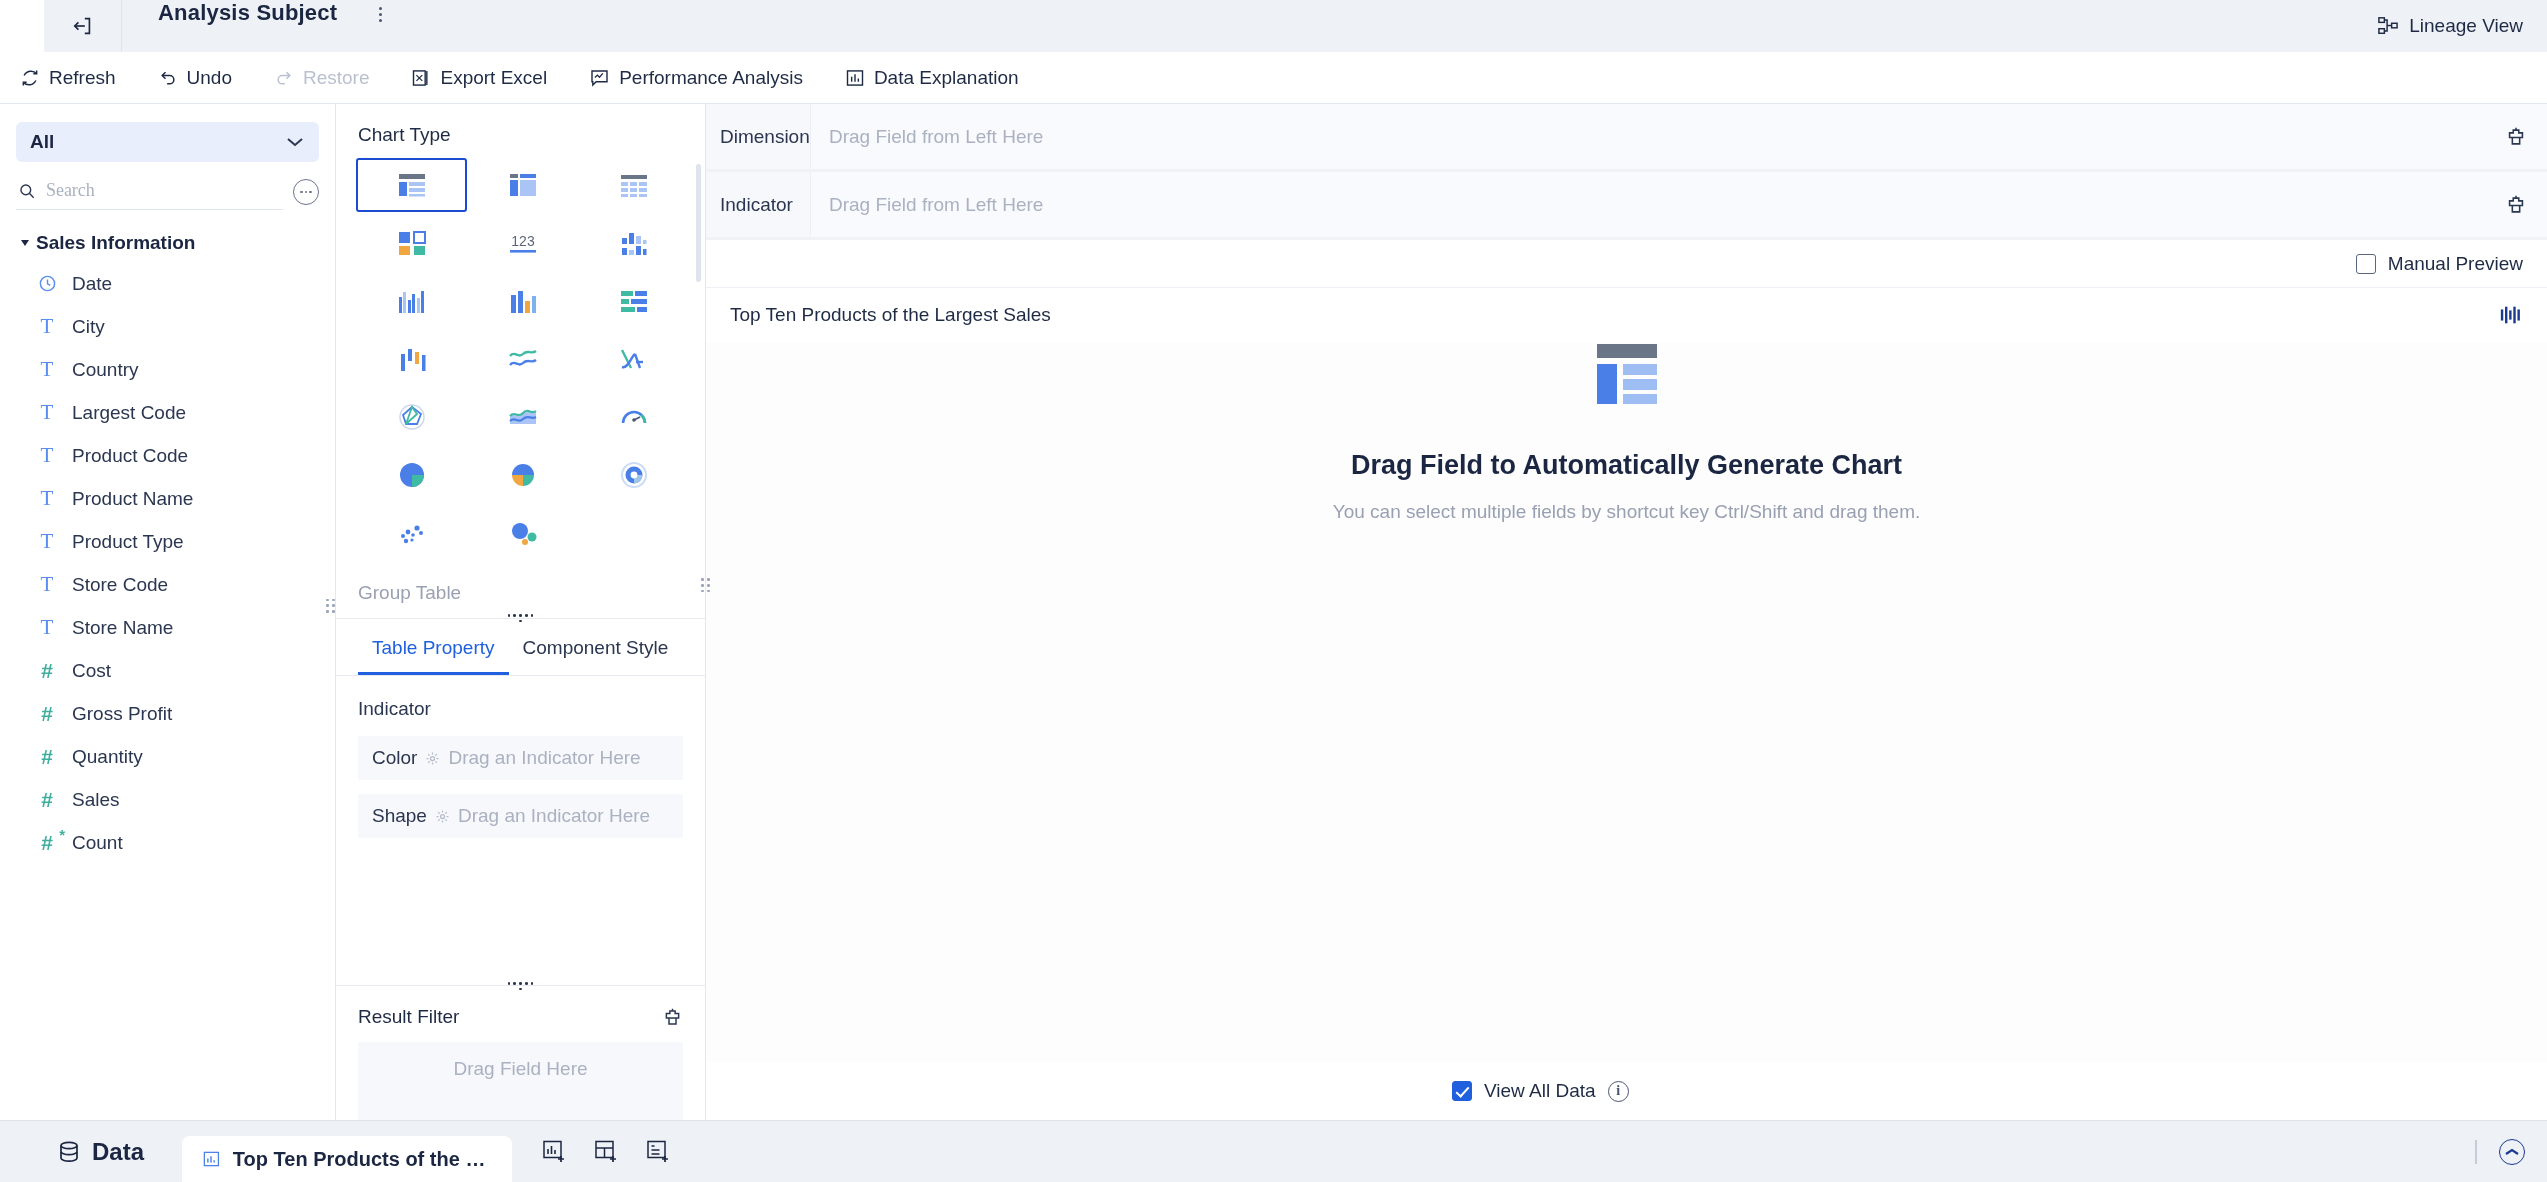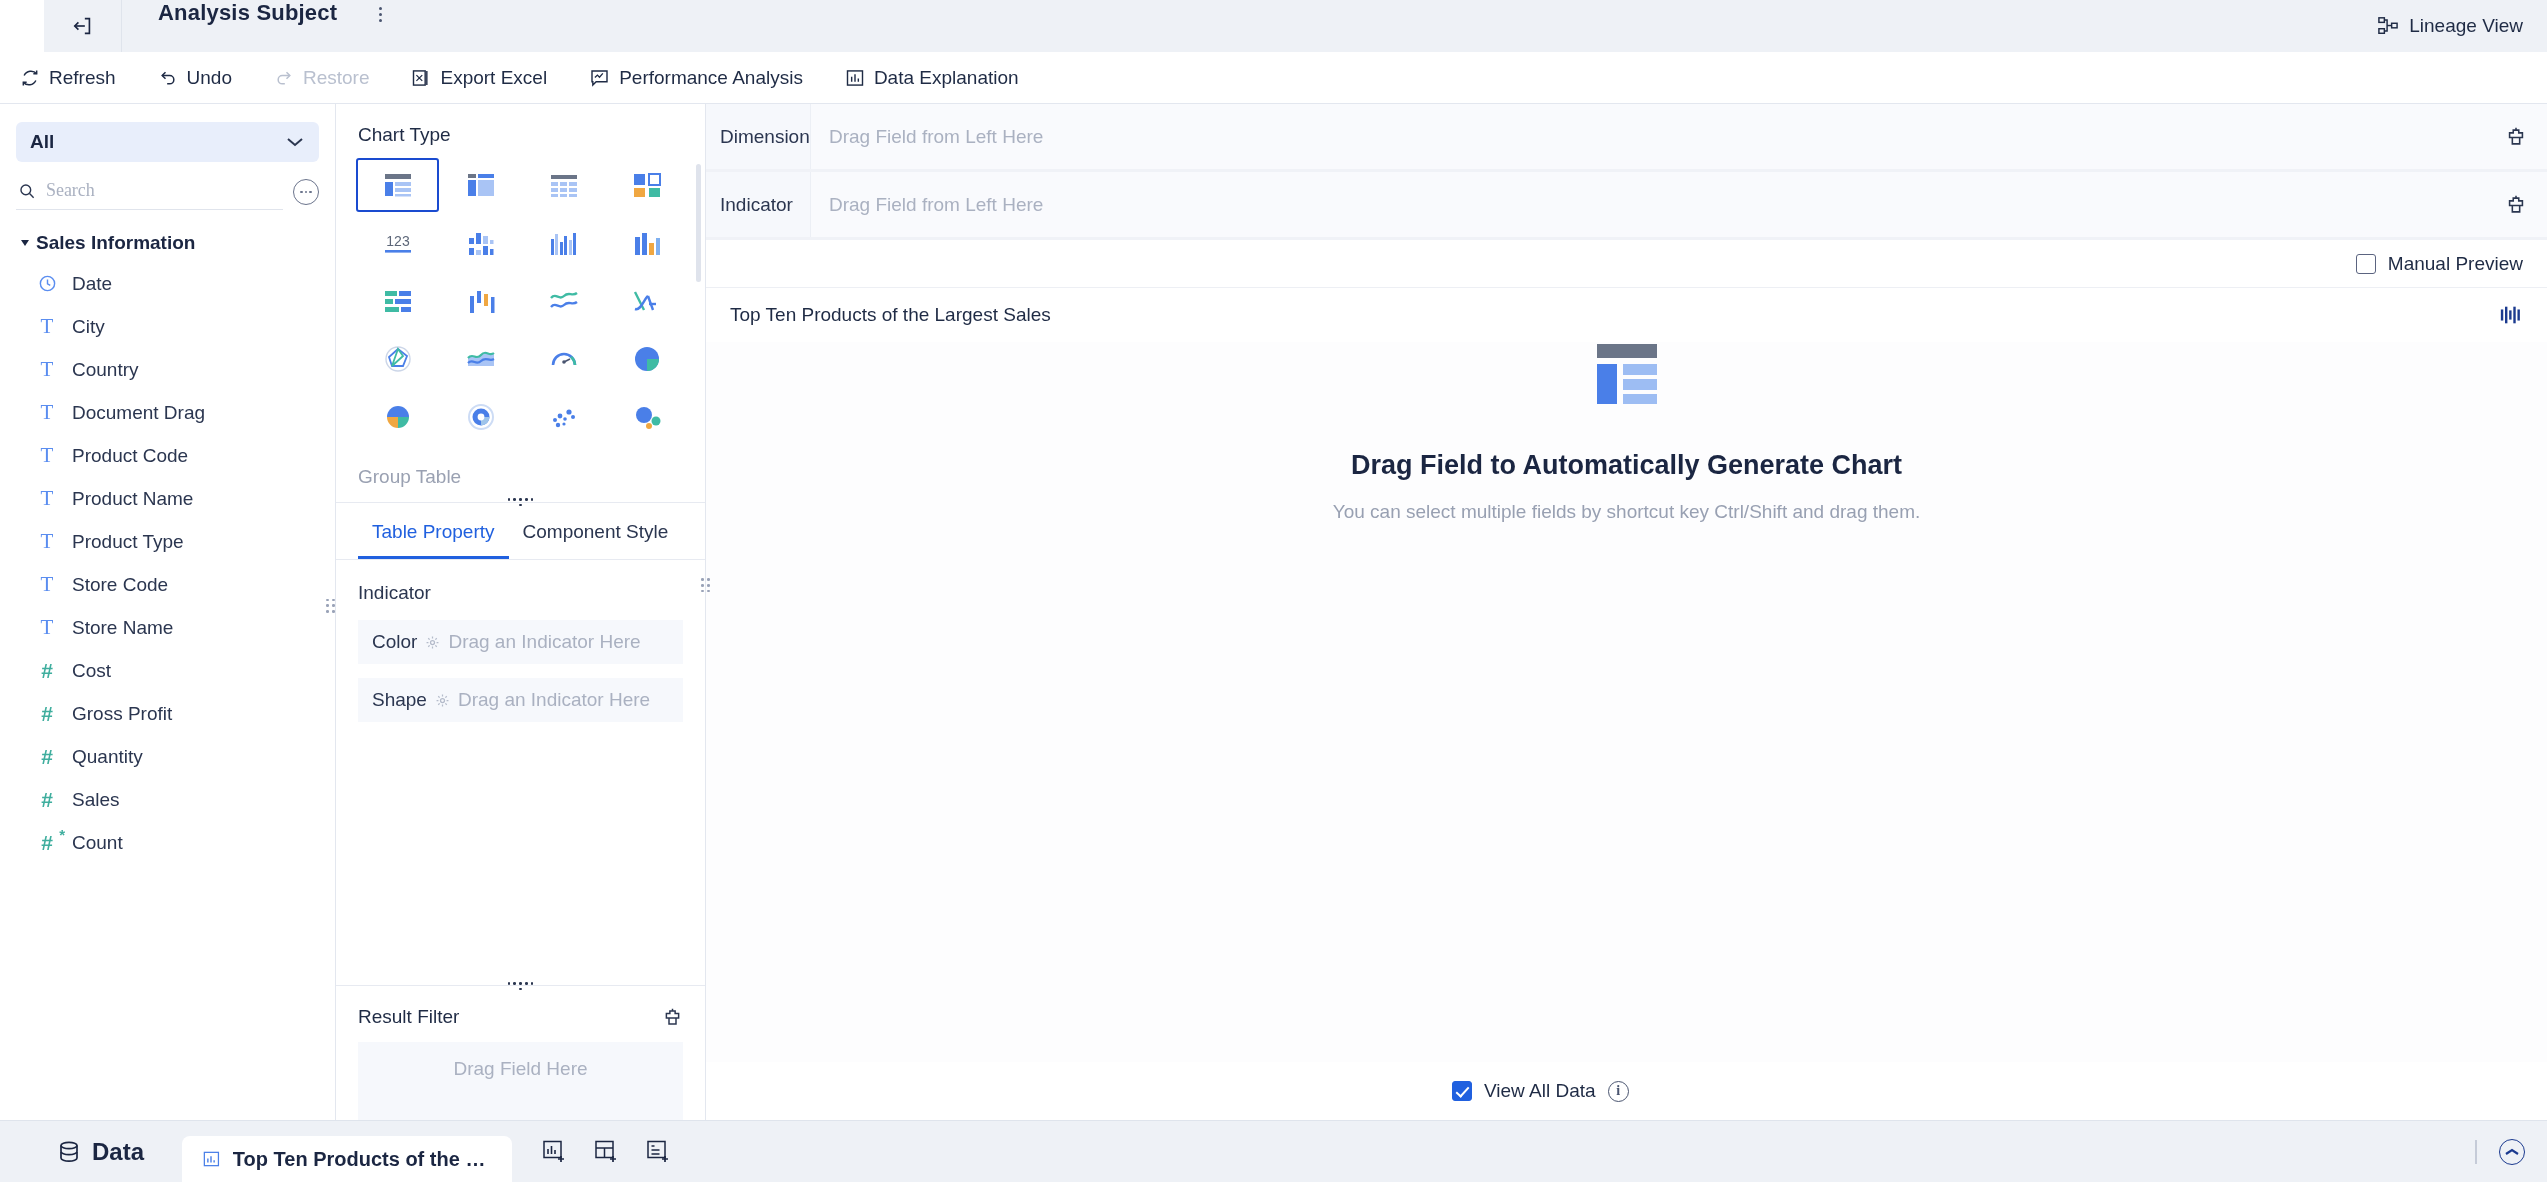--- a/index.html
+++ b/index.html
@@ -131,21 +131,21 @@
   
   .middle {
     width: 370px; flex: 0 0 370px;
     border-right: 1px solid #e3e7ef;
     background: #fff;
     display: flex; flex-direction: column;
     position: relative;
   }
   .mid-title { font-size: 19px; color: #1f2b45; padding: 20px 0 12px 22px; }
   .charttypes {
-    display: grid; grid-template-columns: repeat(4, 1fr);
+    display: grid; grid-template-columns: repeat(3, 1fr);
     gap: 4px 0; padding: 0 16px 0 20px;
     position: relative;
   }
   .ct {
     height: 54px; display: flex; align-items: center; justify-content: center;
     cursor: pointer; border: 2px solid transparent; border-radius: 3px;
   }
   .ct.sel { border-color: #1a4bd0; }
   .ct-scroll {
     position: absolute; right: 4px; top: 6px;
@@ -425,21 +425,21 @@
         <div class="field">
           <span class="ico ico-t">T</span>
           <span>City</span>
         </div>
         <div class="field">
           <span class="ico ico-t">T</span>
           <span>Country</span>
         </div>
         <div class="field">
           <span class="ico ico-t">T</span>
-          <span>Document Drag</span>
+          <span>Largest Code</span>
         </div>
         <div class="field">
           <span class="ico ico-t">T</span>
           <span>Product Code</span>
         </div>
         <div class="field">
           <span class="ico ico-t">T</span>
           <span>Product Name</span>
         </div>
         <div class="field">

